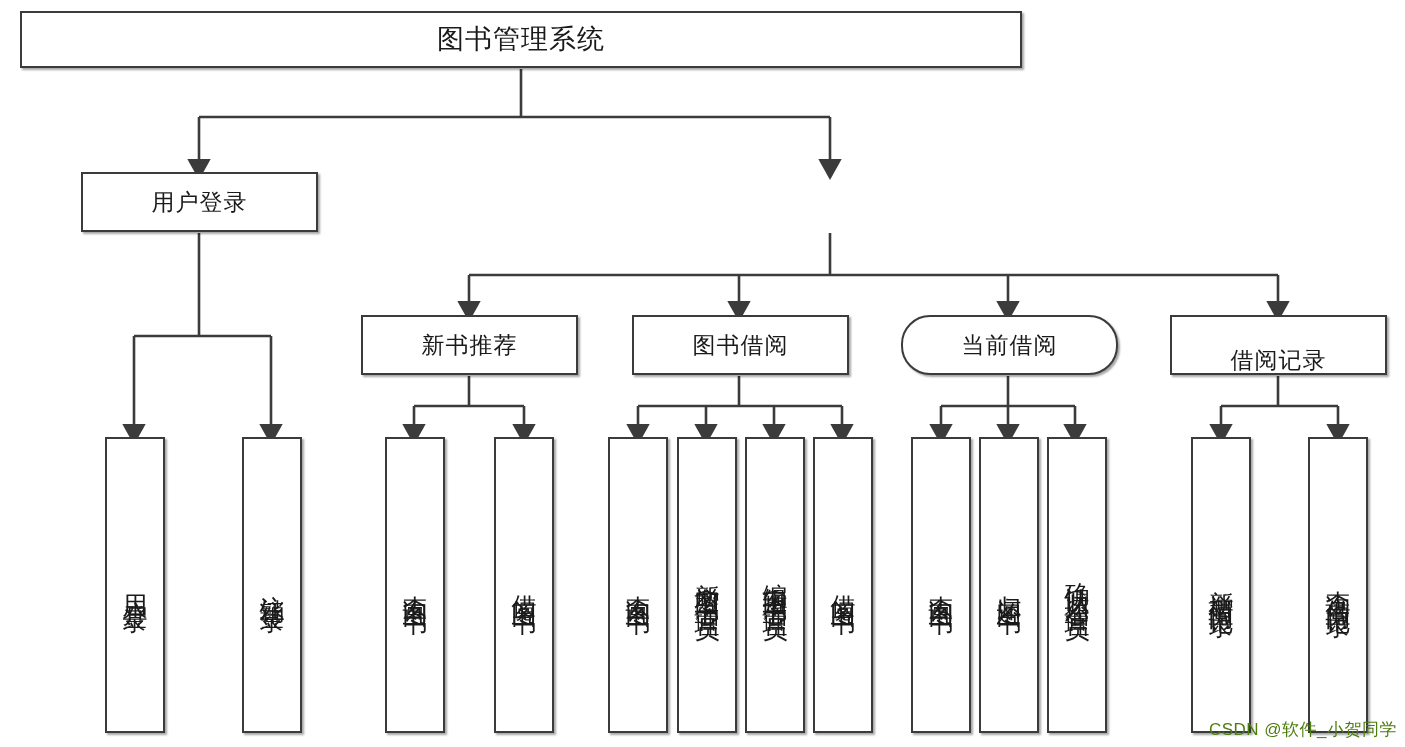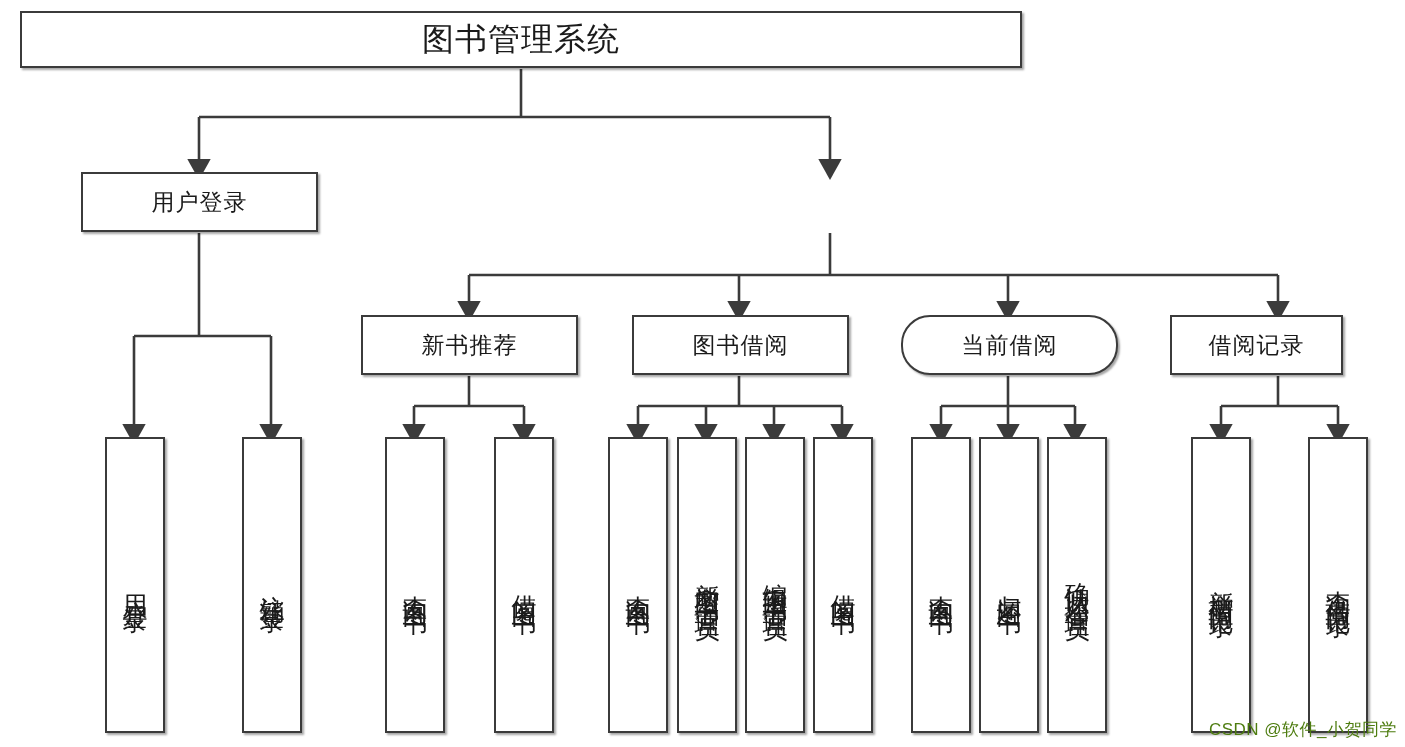--- a/index.html
+++ b/index.html
@@ -32,21 +32,21 @@
     display: block;
     text-align: center;
     line-height: 1.15;
     white-space: nowrap;
   }
   
   .node.horiz .lbl {
     font-size: 23px;
     letter-spacing: 1px;
   }
-  .node.root .lbl { font-size: 32px; }
+  .node.root .lbl { font-size: 27px; }
   
   .node.vert {
     align-items: center;
     justify-content: center;
   }
   .node.vert .lbl {
     writing-mode: vertical-rl;
     text-orientation: upright;
     font-size: 25px;
     line-height: 1.0;
@@ -145,21 +145,21 @@
   </div>
 
   <div class="node horiz" style="left:632px; top:315px; width:217px; height:60px;">
     <span class="lbl">图书借阅</span>
   </div>
 
   <div class="node horiz" style="left:901px; top:315px; width:217px; height:60px;border-radius:29px;">
     <span class="lbl">当前借阅</span>
   </div>
 
-  <div class="node horiz" style="left:1170px; top:315px; width:173px; height:60px;">
+  <div class="node horiz" style="left:1170px; top:315px; width:217px; height:60px;align-items:flex-end;">
     <span class="lbl">借阅记录</span>
   </div>
 
   <div class="node vert" style="left:105px; top:437px; width:60px; height:296px;">
     <span class="lbl">用户登录</span>
   </div>
 
   <div class="node vert" style="left:242px; top:437px; width:60px; height:296px;">
     <span class="lbl">注销登录</span>
   </div>

